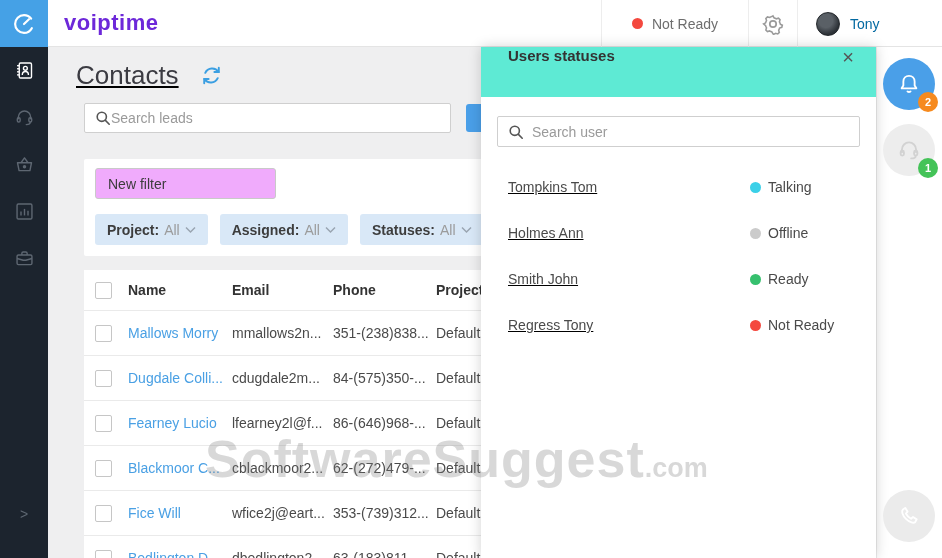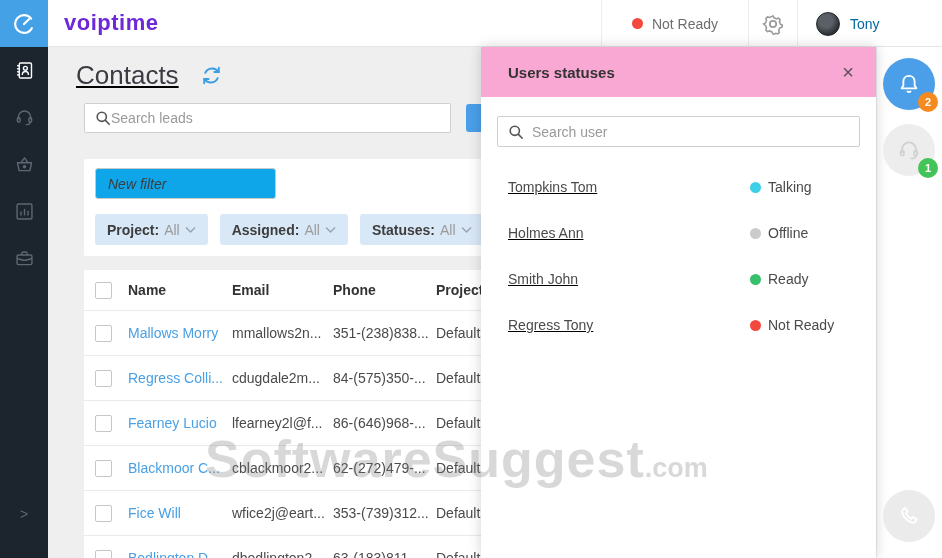--- a/index.html
+++ b/index.html
@@ -27,37 +27,37 @@
   
   .main { position:absolute; left:48px; top:47px; width:894px; height:511px; background:#efeff0; }
   .page-title-row { position:absolute; left:28px; top:13px; display:flex; align-items:center; gap:21px;text-decoration:underline; }
   .page-title { font-size:26px; color:#3b3b42; }
   .search-input { position:absolute; left:36px; top:56px; width:367px; height:30px; background:#fff; border:1px solid #cfcfcf; border-radius:2px; display:flex; align-items:center; padding:0 10px; gap:0; }
   .search-input input { border:none; outline:none; flex:1; font-size:14px; color:#444; font-family:"Liberation Sans",sans-serif; background:transparent; }
   .search-input input::placeholder { color:#9a9a9a; }
   .search-btn { position:absolute; left:418px; top:57px; width:64px; height:28px; background:#4a9fe8; border:none; border-radius:3px; z-index:1; }
 
   .filter-card { position:absolute; left:36px; top:112px; width:560px; height:97px; background:#ffffff; border-radius:2px; }
-  .newfilter-box { position:absolute; left:11px; top:9px; width:181px; height:31px; border:1px solid #c9c9c9; border-radius:3px; background:#0ea5e9; display:flex; align-items:center; padding:0 12px; font-size:14px; color:#3c3c3c;font-style:italic; }
+  .newfilter-box { position:absolute; left:11px; top:9px; width:181px; height:31px; border:1px solid #c9c9c9; border-radius:3px; background:#f0abfc; display:flex; align-items:center; padding:0 12px; font-size:14px; color:#3c3c3c; }
   .chips { position:absolute; left:11px; top:55px; display:flex; gap:12px; }
   .chip { height:31px; background:#d9e8f7; border-radius:3px; display:flex; align-items:center; padding:0 12px; gap:5px; font-size:14px; cursor:pointer; white-space:nowrap; }
   .chip b { color:#3d3d3d; font-weight:700; }
   .chip span.val { color:#9b9b9b; }
   .chip.partial { width:120px; }
 
   .table-card { position:absolute; left:36px; top:223px; width:560px; height:340px; background:#ffffff; }
   .trow { display:grid; grid-template-columns:44px 104px 101px 103px 1fr; align-items:center; height:45px; border-top:1px solid #eaeaea; font-size:14px; color:#4a4a4a; }
   .trow.head { height:40px; border-top:none; font-weight:700; color:#333; }
   .cb { width:17px; height:17px; border:1px solid #c6c6c6; border-radius:2px; background:#fff; margin-left:11px; cursor:pointer; }
   .name-link { color:#4aa0e4; text-decoration:none; cursor:pointer; }
   .cell { overflow:hidden; white-space:nowrap; }
 
   
   .panel { position:absolute; left:481px; top:47px; width:395px; height:511px; background:#ffffff; z-index:5; box-shadow:0 0 12px rgba(0,0,0,0.18); }
-  .panel-head { height:50px; background:#f9a8d4; display:flex; align-items:center; padding:0 22px 0 27px; }
+  .panel-head { height:50px; background:#5eead4; display:flex; align-items:flex-start; padding:0 22px 0 27px; }
   .panel-title { font-size:15px; font-weight:700; color:#333; flex:1; }
   .panel-close { font-size:20px; color:#555; cursor:pointer; line-height:1; }
   .panel-search { margin:19px 16px 17px 16px; height:31px; border:1px solid #cfcfcf; border-radius:2px; display:flex; align-items:center; padding:0 10px; gap:8px; }
   .panel-search input { border:none; outline:none; flex:1; font-size:14px; color:#444; font-family:"Liberation Sans",sans-serif; background:transparent; }
   .panel-search input::placeholder { color:#9a9a9a; }
   .ulist { margin-top:14px; }
   .urow { position:relative; height:46px; display:flex; align-items:center;text-decoration:underline; }
   .uname { margin-left:27px; font-size:14px; color:#4a4a4a; }
   .udot { position:absolute; left:269px; width:11px; height:11px; border-radius:50%; }
   .ustatus { position:absolute; left:287px; font-size:14px; color:#4a4a4a; }
@@ -220,21 +220,21 @@
   <div class="trow">
     <div class="cb"></div>
     <div class="cell"><a class="name-link">Mallows Morry</a></div>
     <div class="cell">mmallows2n...</div>
     <div class="cell">351-(238)838...</div>
     <div class="cell">Default</div>
   </div>
 
   <div class="trow">
     <div class="cb"></div>
-    <div class="cell"><a class="name-link">Regress Colli...</a></div>
+    <div class="cell"><a class="name-link">Dugdale Colli...</a></div>
     <div class="cell">cdugdale2m...</div>
     <div class="cell">84-(575)350-...</div>
     <div class="cell">Default</div>
   </div>
 
   <div class="trow">
     <div class="cb"></div>
     <div class="cell"><a class="name-link">Fearney Lucio</a></div>
     <div class="cell">lfearney2l@f...</div>
     <div class="cell">86-(646)968-...</div>

